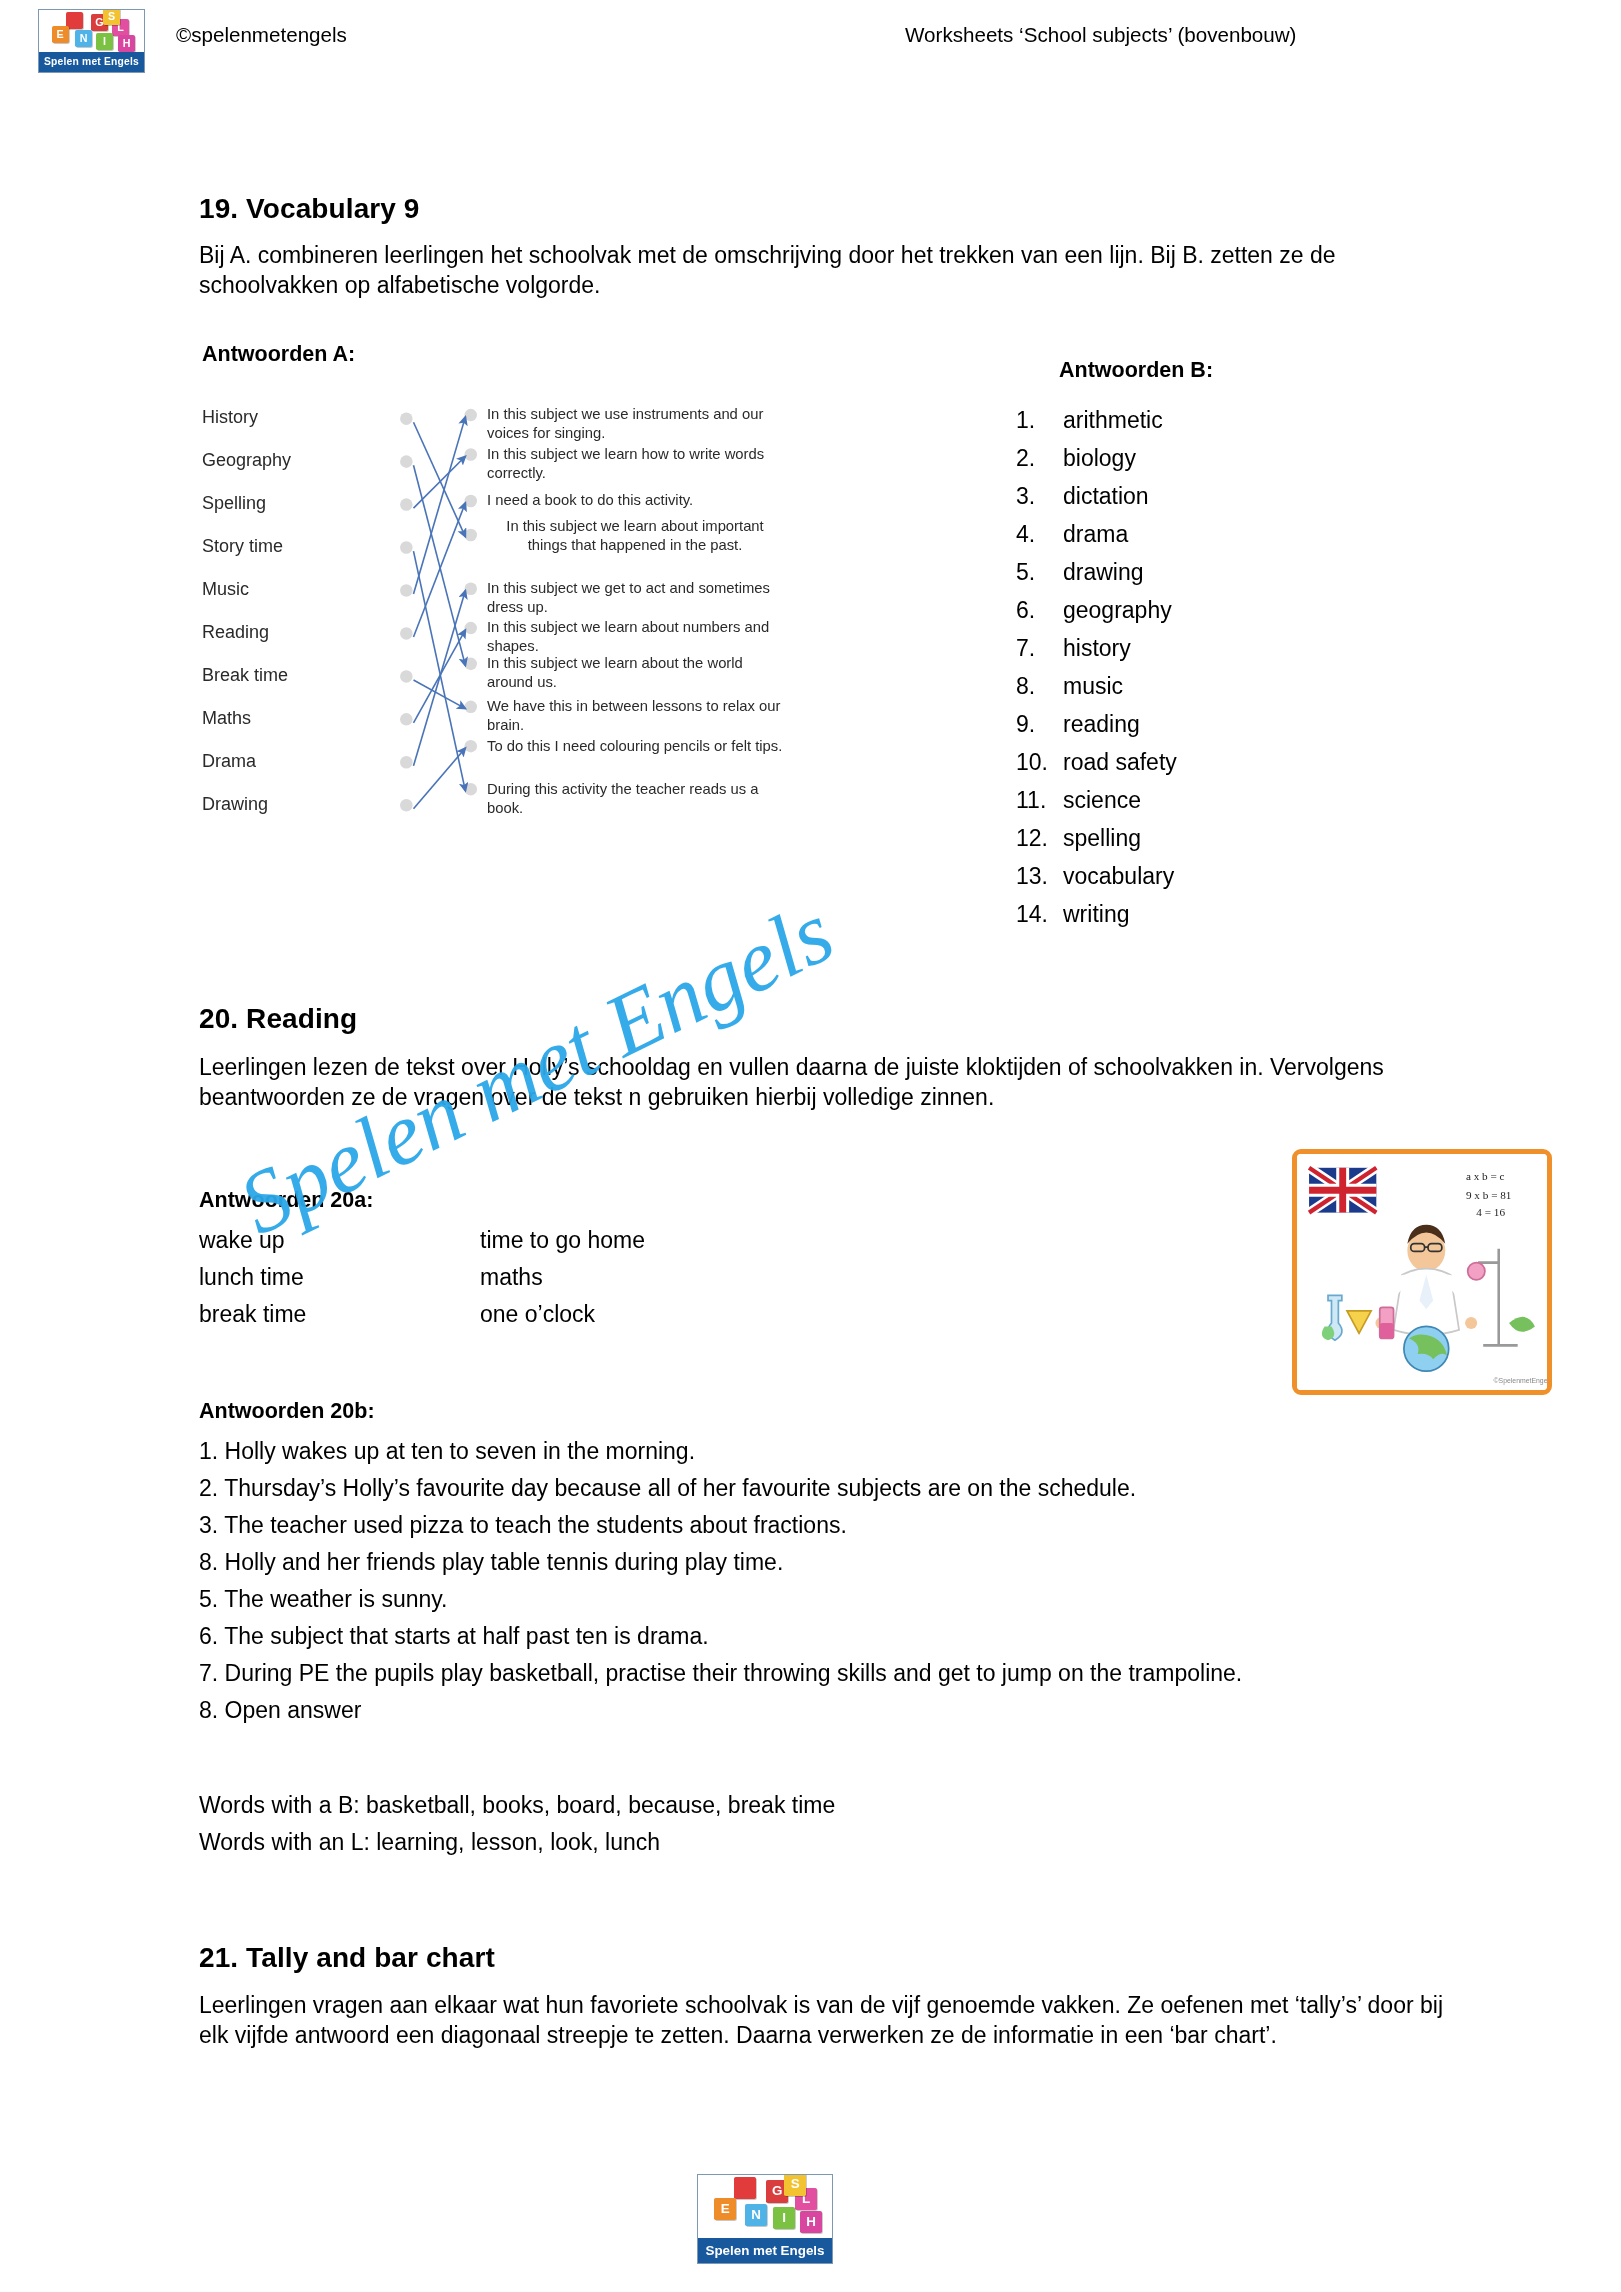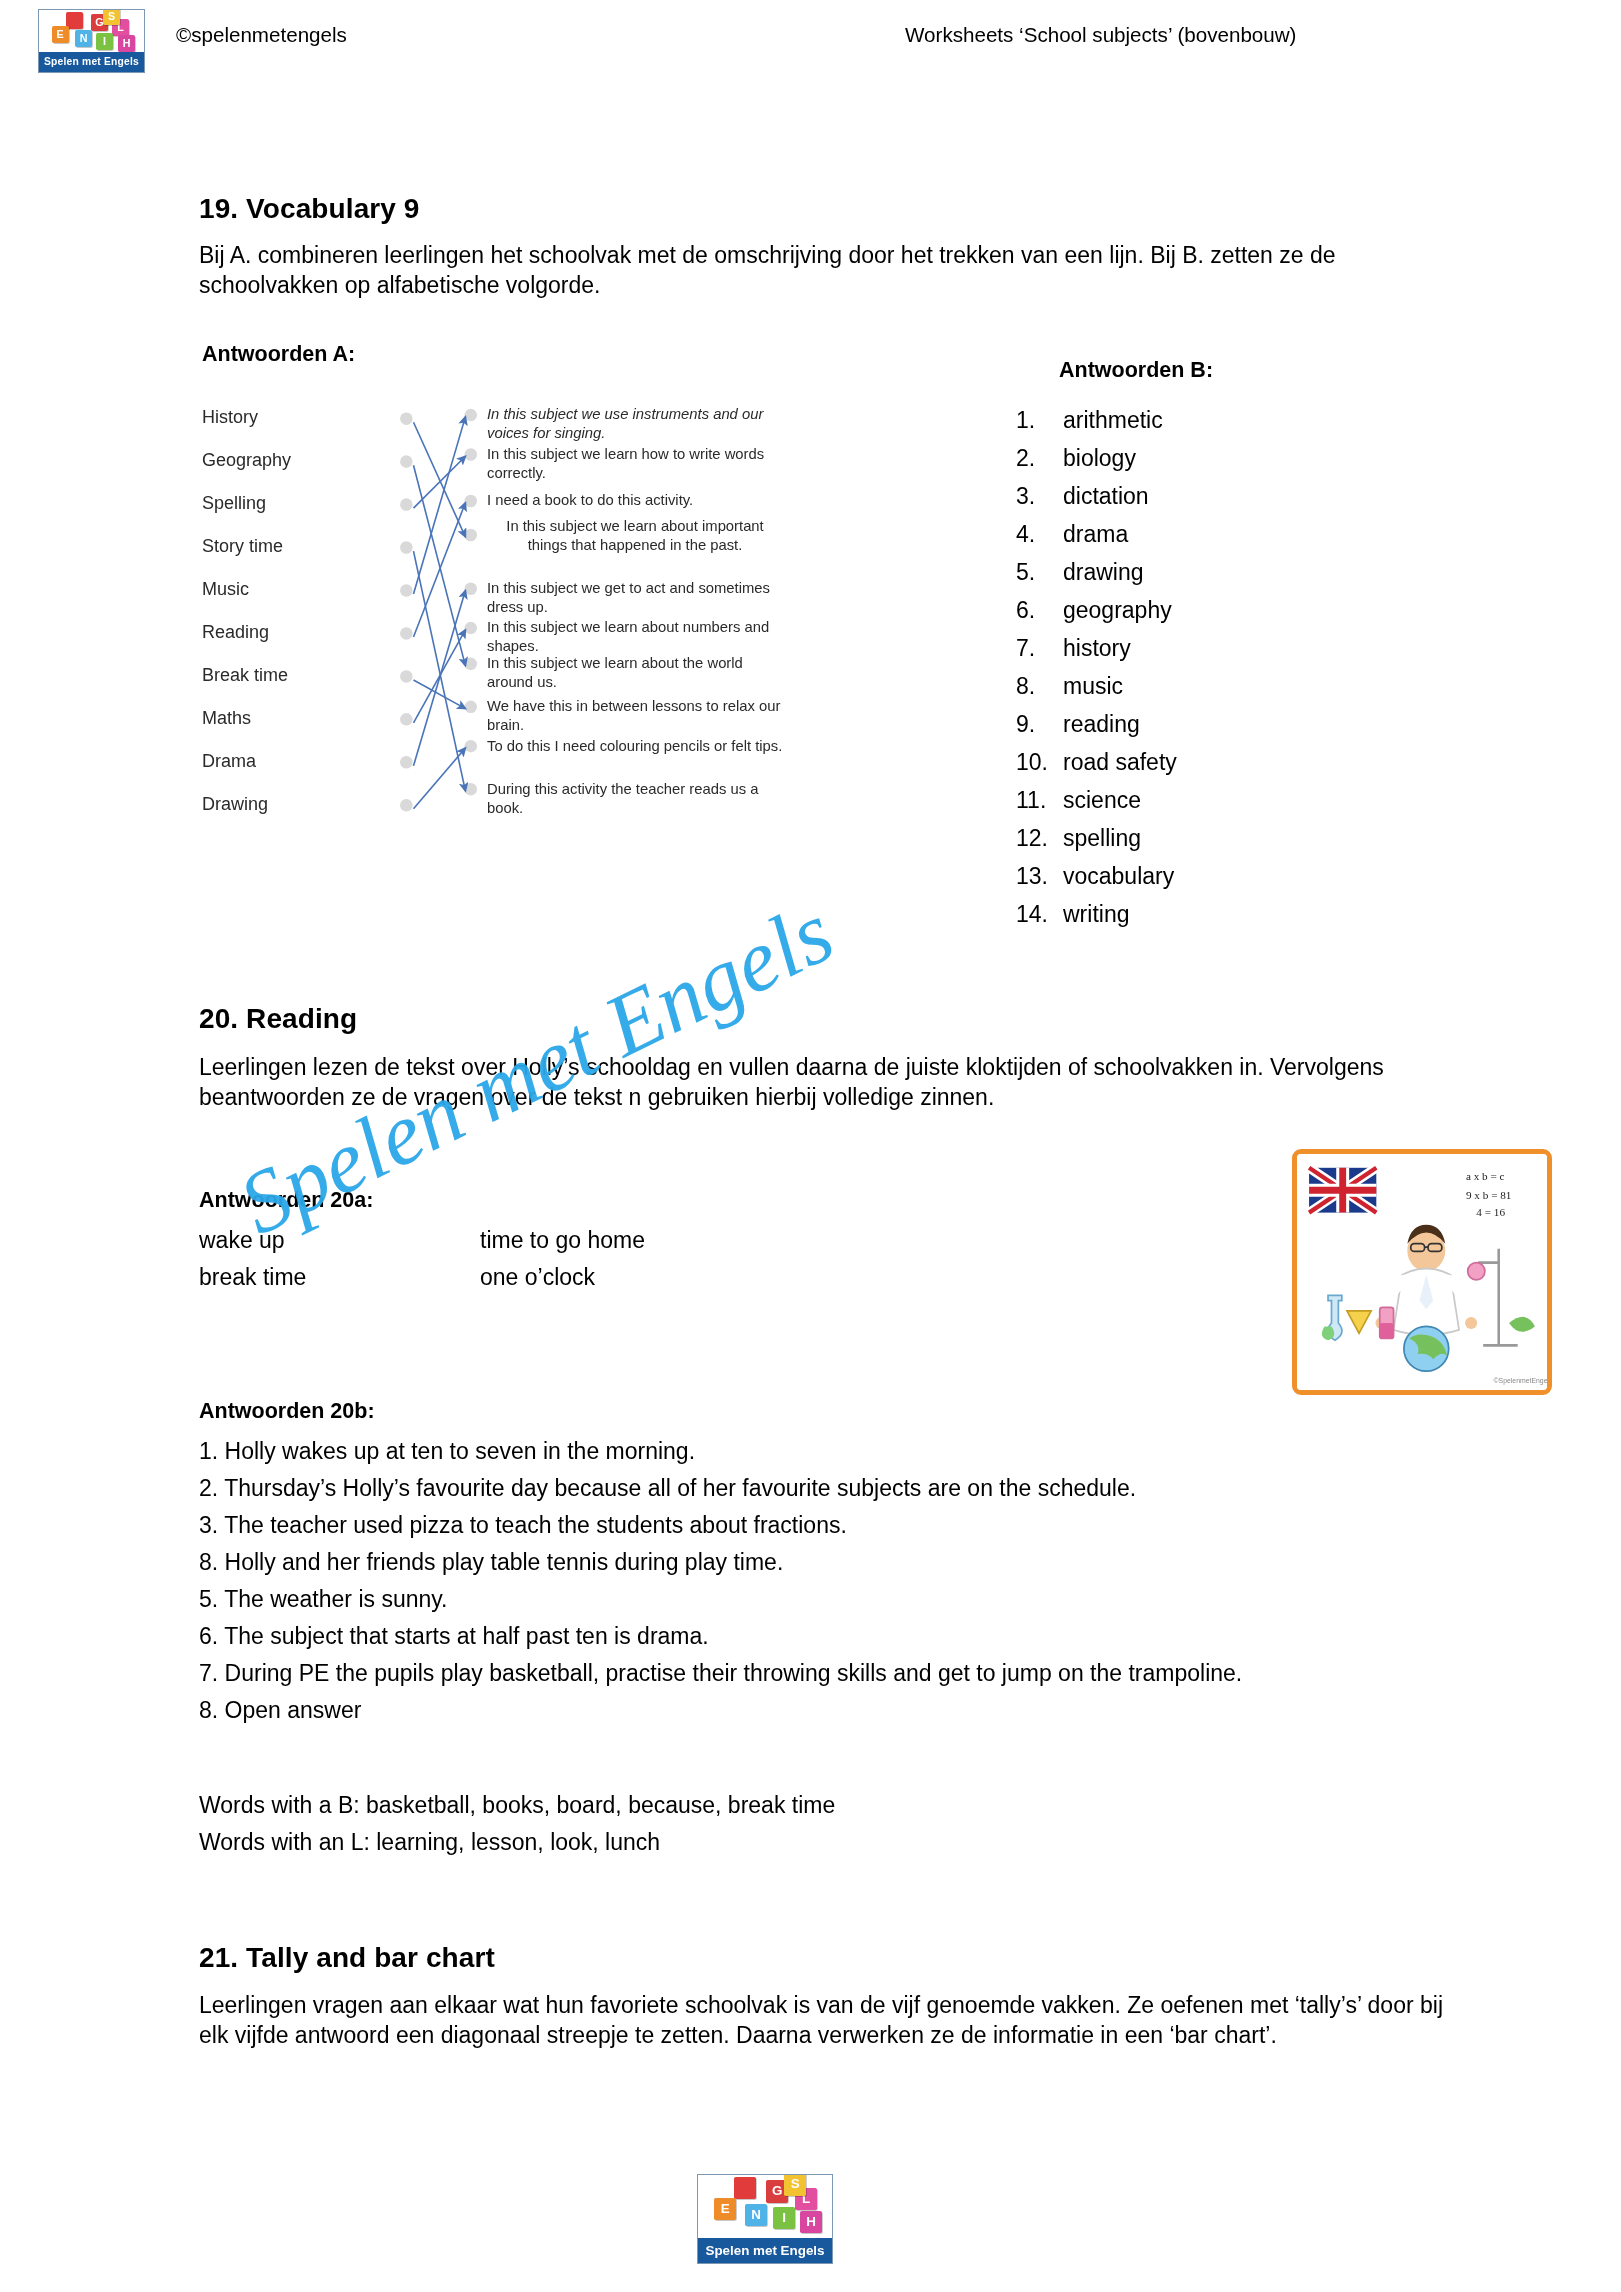--- a/index.html
+++ b/index.html
@@ -267,21 +267,21 @@
         <div class="m-left" style="top: 94px; right: 444px; text-align: left; left: 0px; width: 183px;">Spelling</div>
         <div class="m-left" style="top: 137px; right: 444px; text-align: left; left: 0px; width: 183px;">Story time</div>
         <div class="m-left" style="top: 180px; right: 444px; text-align: left; left: 0px; width: 183px;">Music</div>
         <div class="m-left" style="top: 223px; right: 444px; text-align: left; left: 0px; width: 183px;">Reading</div>
         <div class="m-left" style="top: 266px; right: 444px; text-align: left; left: 0px; width: 183px;">Break time</div>
         <div class="m-left" style="top: 309px; right: 444px; text-align: left; left: 0px; width: 183px;">Maths</div>
         <div class="m-left" style="top: 352px; right: 444px; text-align: left; left: 0px; width: 183px;">Drama</div>
         <div class="m-left" style="top: 395px; right: 444px; text-align: left; left: 0px; width: 183px;">Drawing</div>
       </div>
     <div id="right-labels">
-        <div class="m-right" style="left: 285px; top: 6.3px; font-style: italic;">In this subject we use instruments and our voices for singing.</div>
+        <div class="m-right" style="left: 285px; top: 6.3px;">In this subject we use instruments and our voices for singing.</div>
         <div class="m-right" style="left: 285px; top: 46px;">In this subject we learn how to write words correctly.</div>
         <div class="m-right" style="left: 285px; top: 92px;">I need a book to do this activity.</div>
         <div class="m-right" style="left: 285px; top: 118px; text-align: center;">In this subject we learn about important things that happened in the past.</div>
         <div class="m-right" style="left: 285px; top: 180px;">In this subject we get to act and sometimes dress up.</div>
         <div class="m-right" style="left: 285px; top: 219px;">In this subject we learn about numbers and shapes.</div>
         <div class="m-right" style="left: 285px; top: 255px;">In this subject we learn about the world around us.</div>
         <div class="m-right" style="left: 285px; top: 298px;">We have this in between lessons to relax our brain.</div>
         <div class="m-right" style="left: 285px; top: 338px;">To do this I need colouring pencils or felt tips.</div>
         <div class="m-right" style="left: 285px; top: 381px;">During this activity the teacher reads us a book.</div>
       </div>
@@ -349,20 +349,24 @@
   <h2 class="sec" style="left:199px; top:1003px;">20. Reading</h2>
 
   <p class="body" style="left:199px; top:1052px; width:1272px;">Leerlingen lezen de tekst over Holly’s schooldag en vullen daarna de juiste kloktijden of schoolvakken in. Vervolgens beantwoorden ze de vragen over de tekst n gebruiken hierbij volledige zinnen.</p>
 
   <div class="sub" style="left:199px; top:1188px;">Antwoorden 20a:</div>
 
   <div class="ans20a" id="ans20a">
       <div class="row">
         <span class="c1">wake up</span>
         <span>time to go home</span>
+      </div>
+      <div class="row">
+        <span class="c1">lunch time</span>
+        <span>maths</span>
       </div>
       <div class="row">
         <span class="c1">break time</span>
         <span>one o’clock</span>
       </div>
     </div>
 
   <div class="sub" style="left:199px; top:1399px;">Antwoorden 20b:</div>
 
   <div class="ans20b" id="ans20b">

